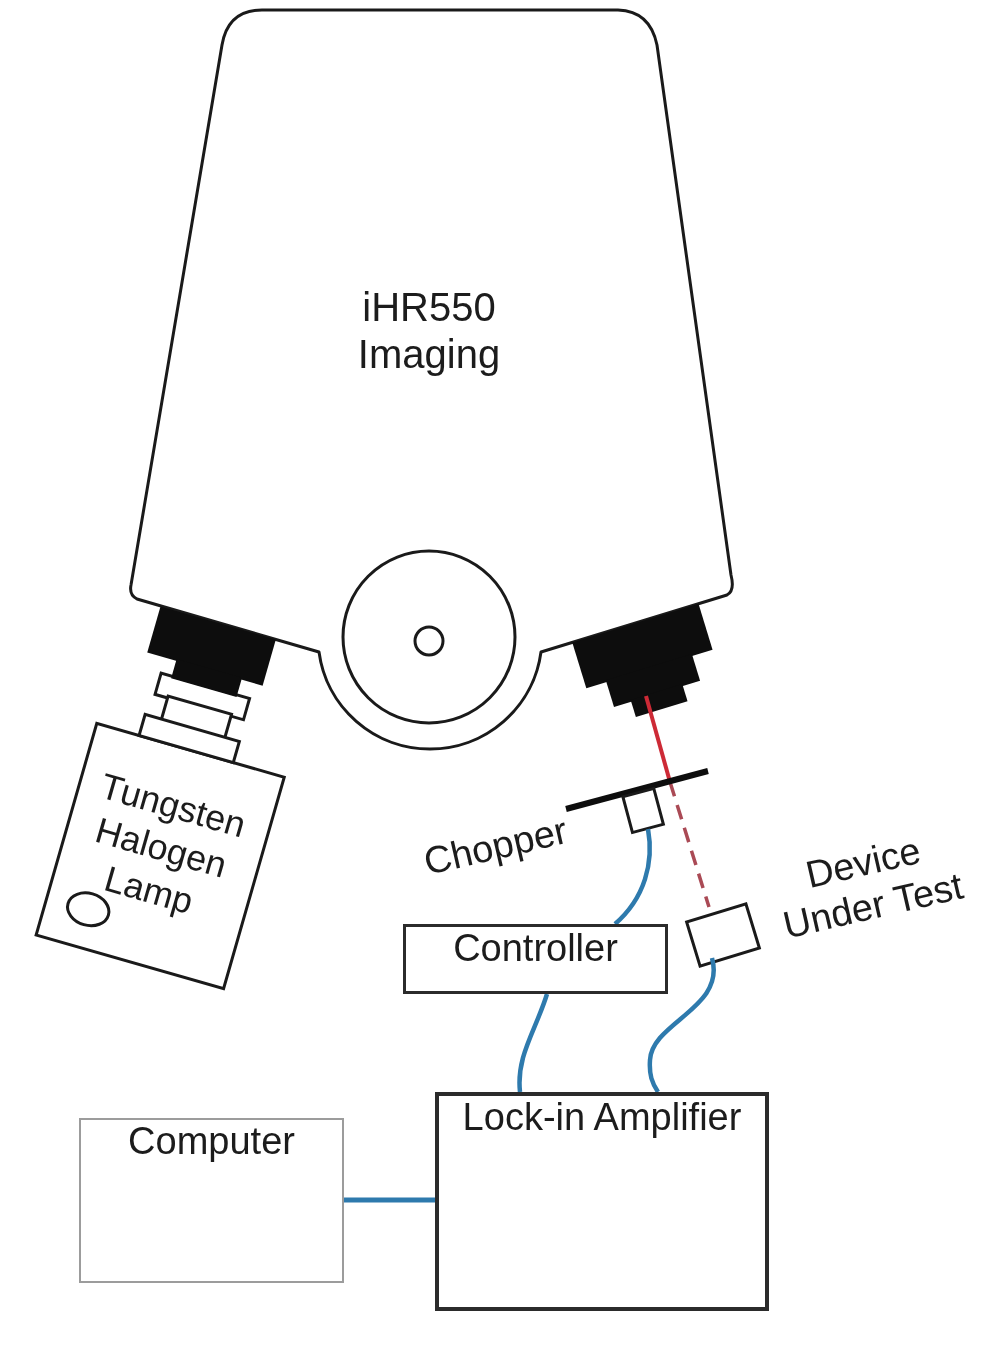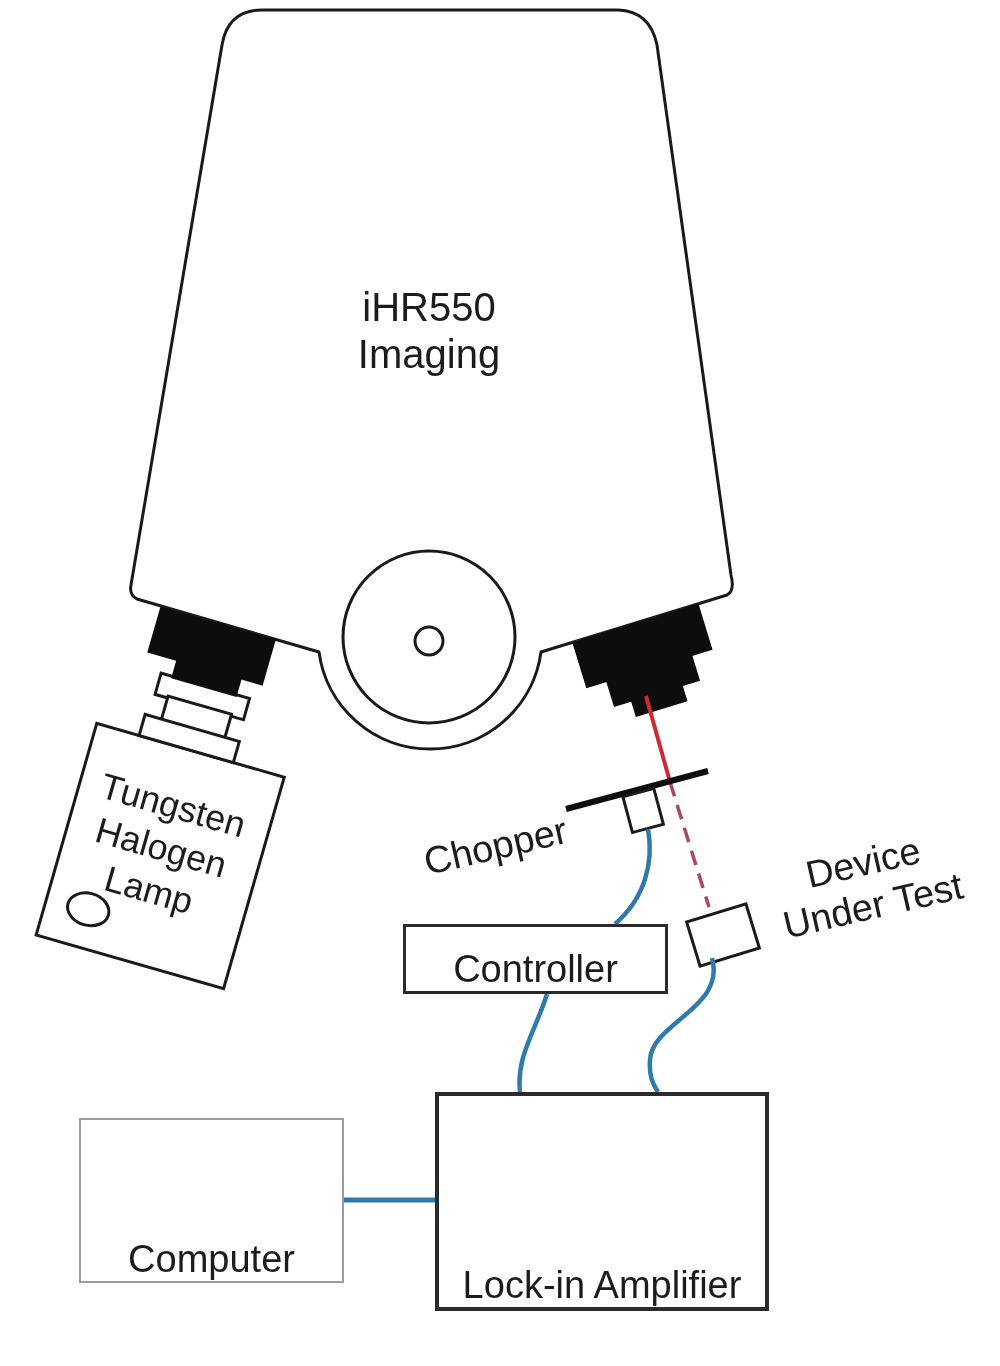--- a/index.html
+++ b/index.html
@@ -9,21 +9,21 @@
   }
   #diagram-svg{position:absolute;left:0;top:0;}
   .lbl{position:absolute;text-align:center;color:#1c1c1c;}
   .title-lbl{left:279px;top:284px;width:300px;font-size:40px;line-height:47px;}
   .lamp-lbl{left:71px;top:782px;width:180px;font-size:36px;line-height:44px;
             transform:rotate(16deg);}
   .chopper-lbl{left:408px;top:824px;width:175px;font-size:38px;line-height:44px;
             transform:rotate(-13deg);}
   .dut-lbl{left:748px;top:840px;width:240px;font-size:38px;line-height:44px;
             transform:rotate(-13deg);}
-  .box{position:absolute;display:flex;align-items:flex-end;justify-content:center;
+  .box{position:absolute;display:flex;align-items:flex-start;justify-content:center;
        box-sizing:border-box;background:#ffffff;font-size:38px;}
   .controller-box{left:403px;top:924px;width:265px;height:70px;border:3px solid #2b2b2b;}
   .computer-box{left:79px;top:1118px;width:265px;height:165px;border:2px solid #9c9c9c;}
   .lockin-box{left:435px;top:1092px;width:334px;height:219px;border:4px solid #2b2b2b;}
 </style>
 </head>
 <body>
 
 <div id="stage">
 

